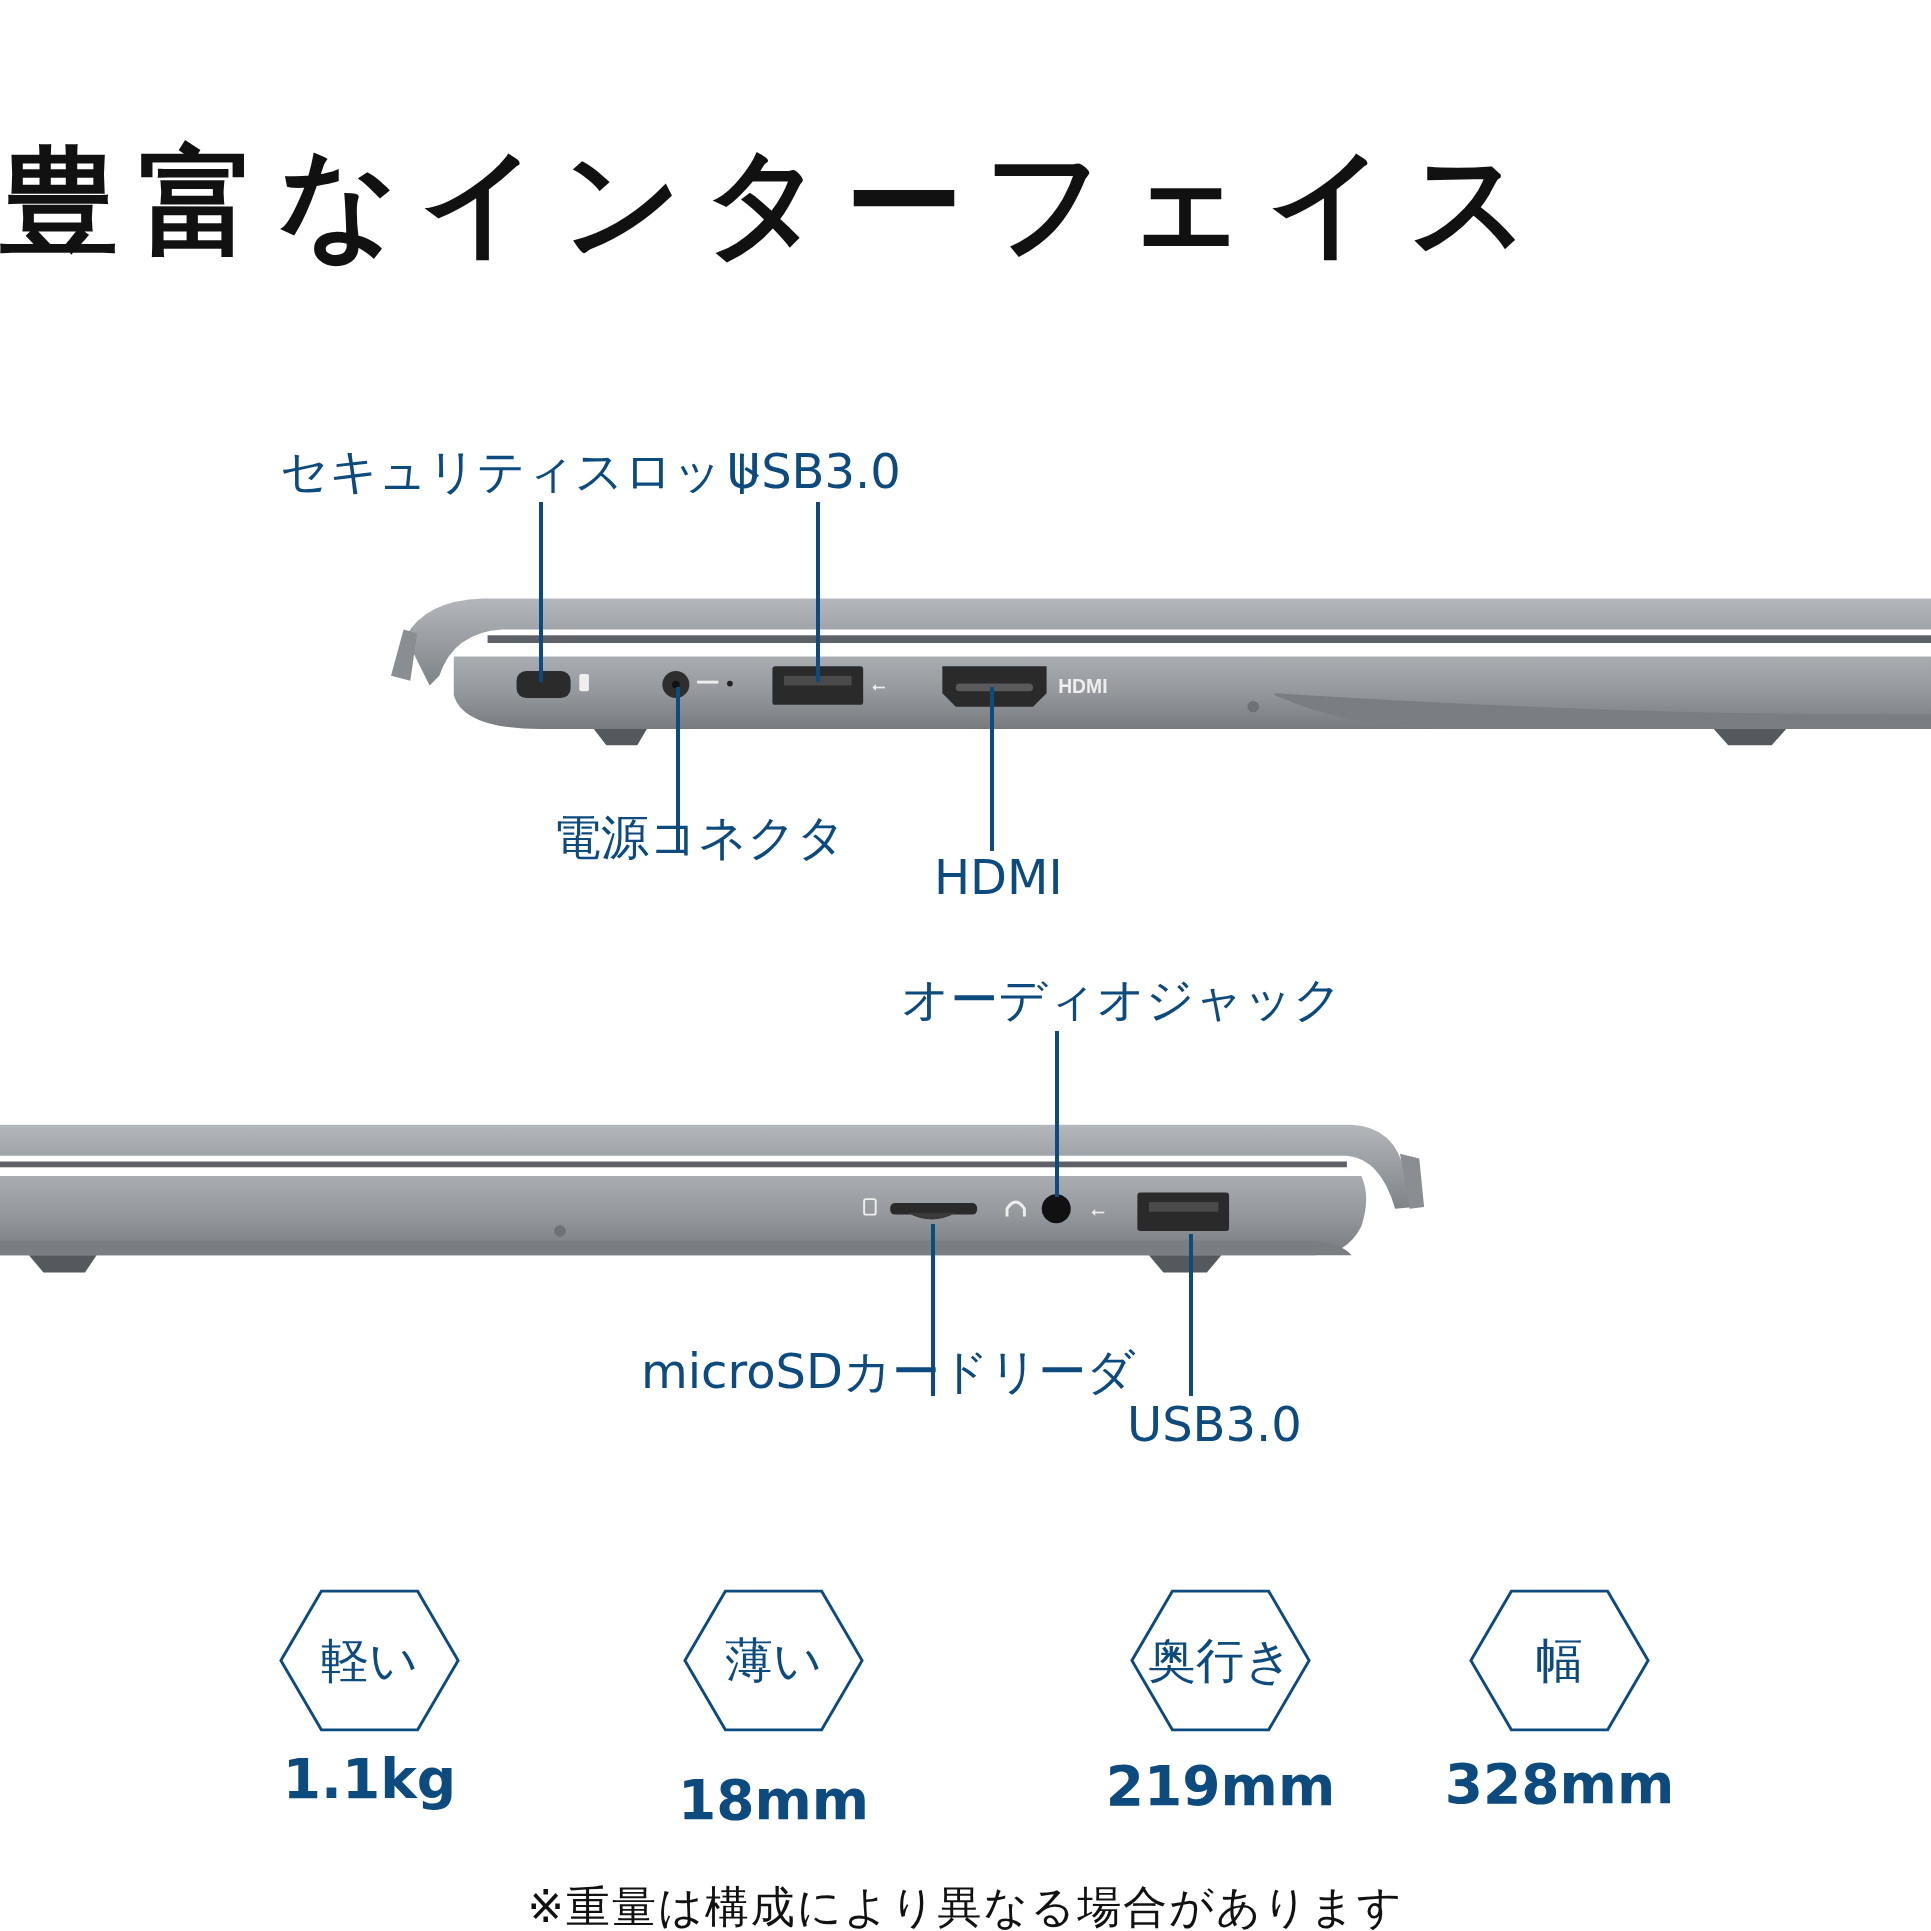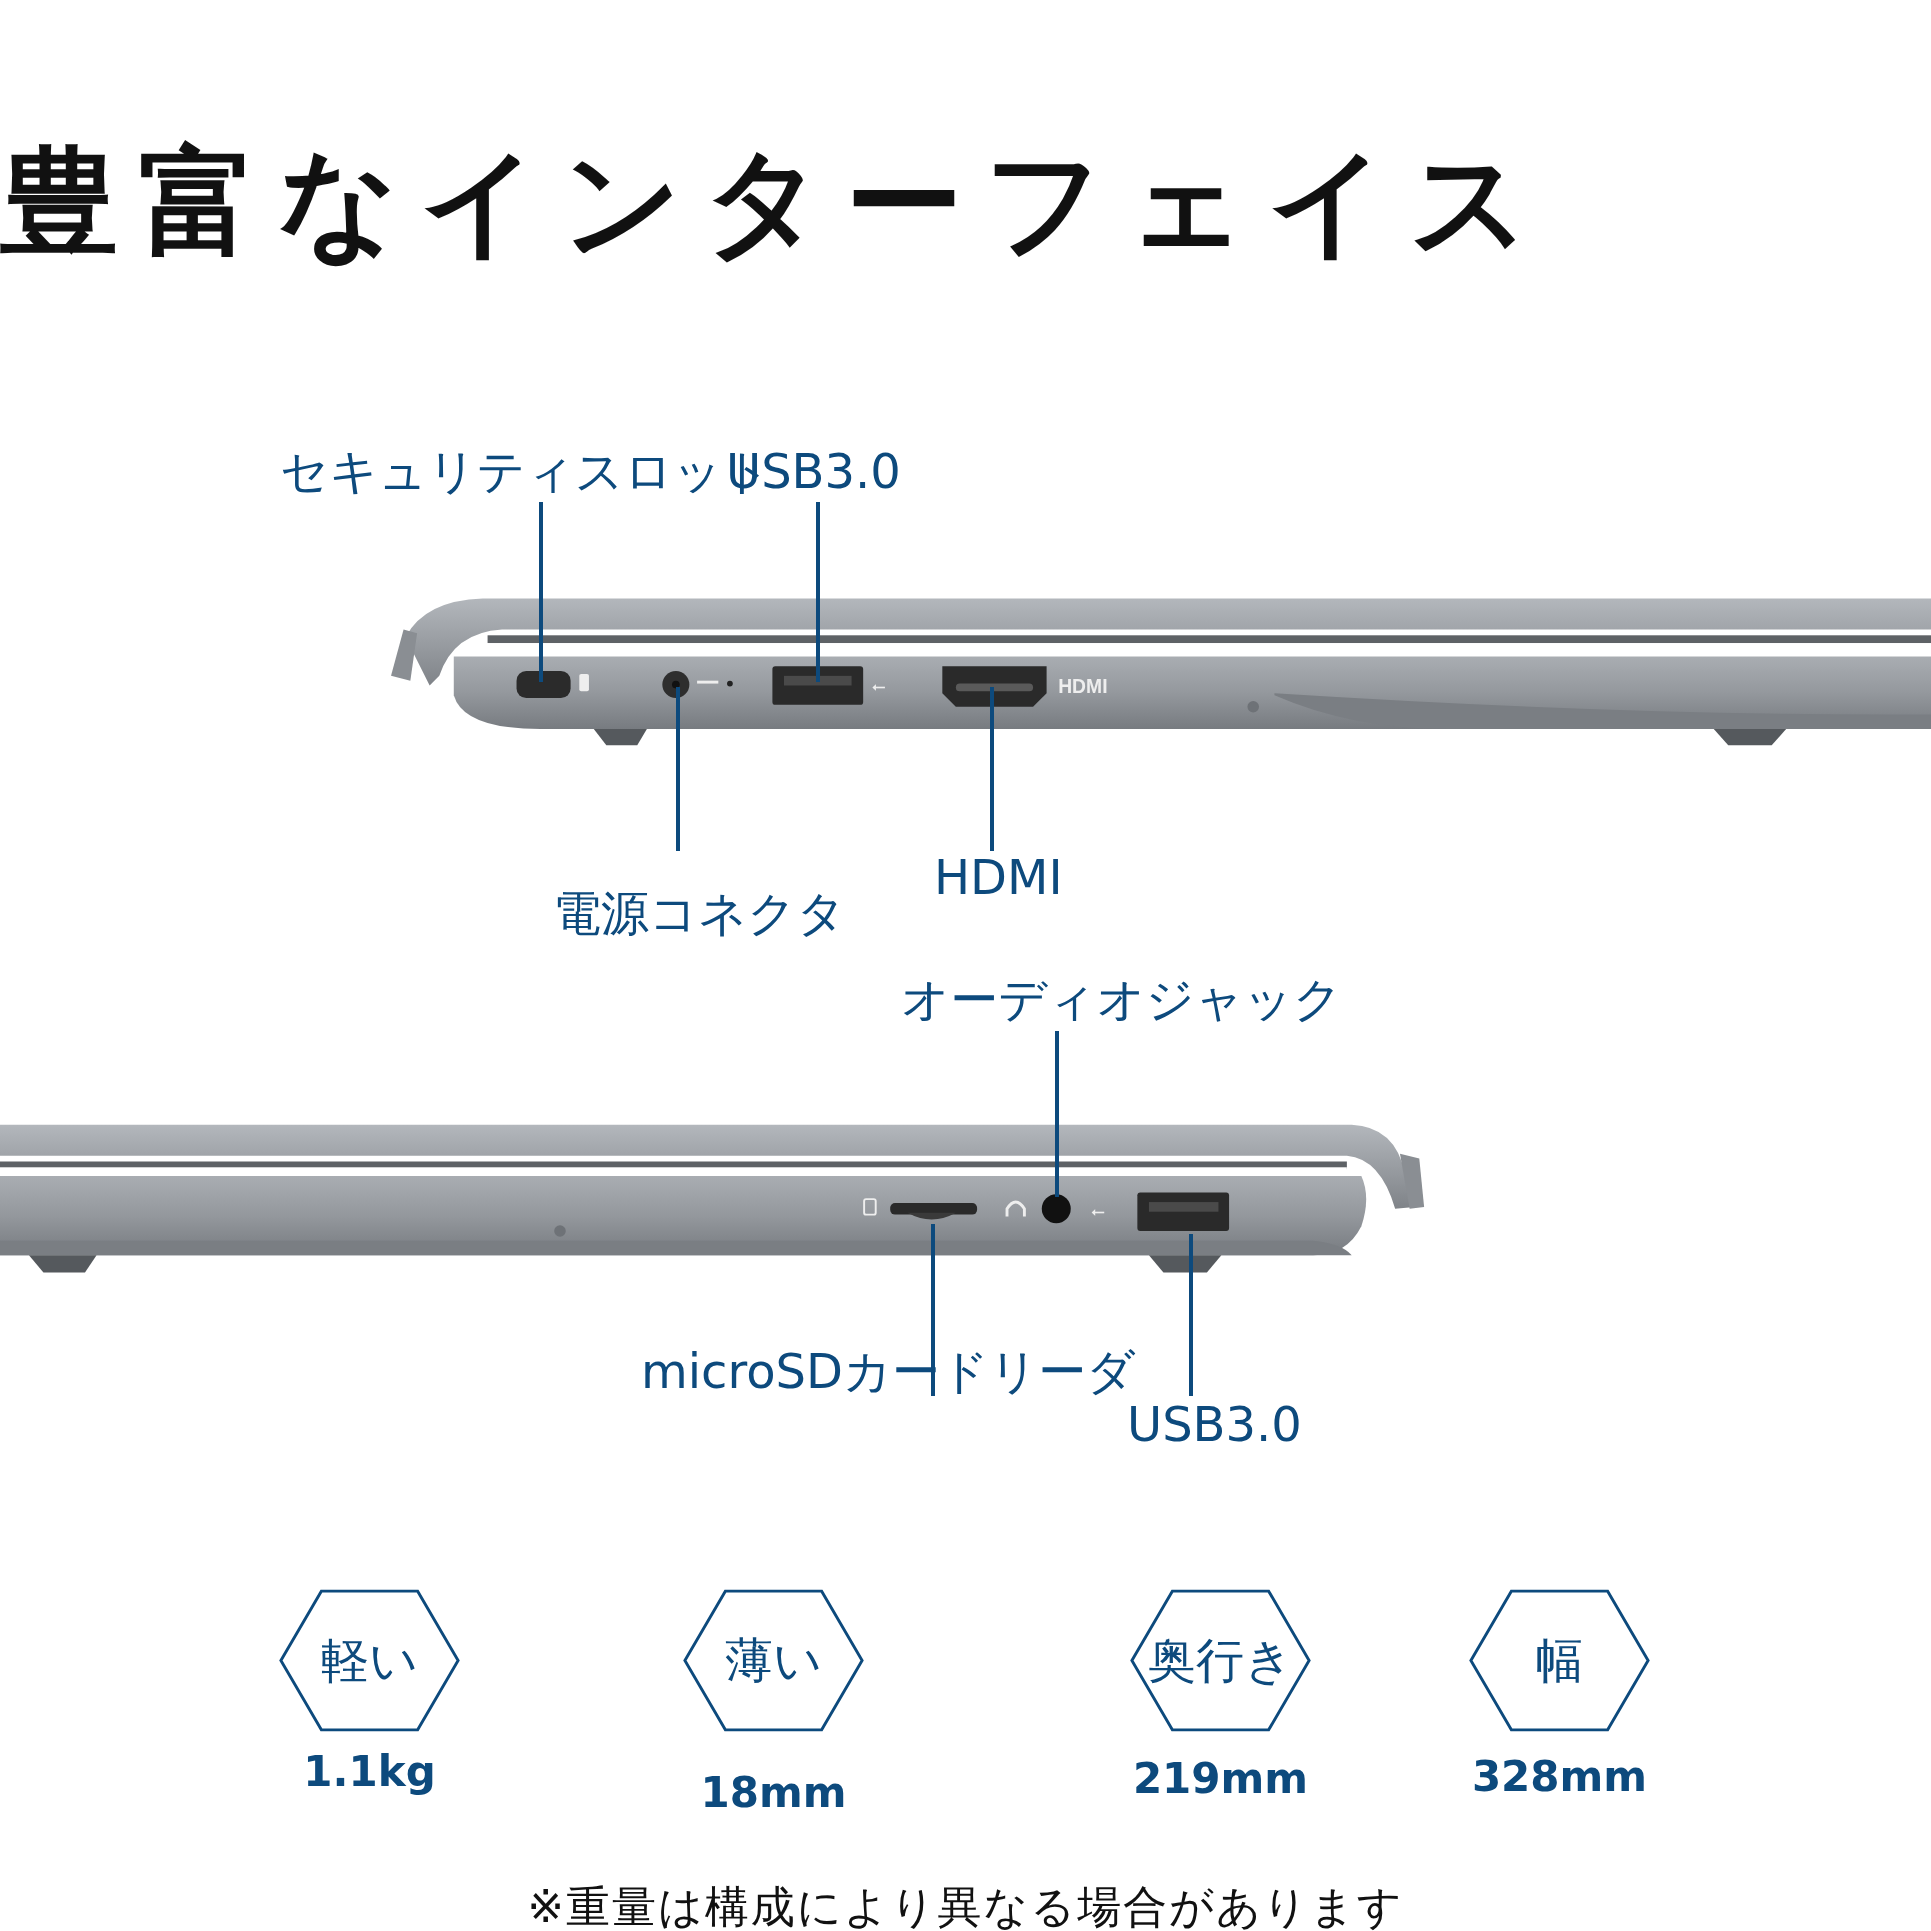--- a/index.html
+++ b/index.html
@@ -3,21 +3,21 @@
 <meta charset="utf-8">
 <style>
   html, body { margin:0; padding:0; background:#ffffff; }
   body { width:1931px; height:1931px; position:relative; overflow:hidden;
          font-family:"DejaVu Sans", "Liberation Sans", sans-serif; }
   .abs { position:absolute; }
   .title { left:0; width:1931px; top:135px; font-size:118px;
            letter-spacing:21px; color:#111; font-weight:bold; line-height:135px; }
   .label { color:#0d4a7d; font-size:48px; line-height:58px; white-space:nowrap; }
   .vline { background:#0d4a7d; width:3.9px; }
-  .spec-val { color:#0d4a7d; font-size:42px; font-weight:bold; text-align:center; width:251px; }
+  .spec-val { color:#0d4a7d; font-size:55px; font-weight:bold; text-align:center; width:251px; }
   .hex-wrap { width:183px; height:145px; }
   .hex-text { position:absolute; left:0; top:0; width:183px; height:145px; display:flex;
               align-items:center; justify-content:center; color:#0d4a7d; font-size:48px; font-weight:normal; }
   .note { left:0; width:1931px; top:1878px; text-align:center; font-size:44px; color:#111; letter-spacing:1.9px; }
   svg { position:absolute; }
 </style>
 </head>
 <body>
 
 <div class="abs title">豊富なインターフェイス</div>
@@ -66,21 +66,21 @@
     <circle cx="1298" cy="732" r="6" fill="#6e7277"></circle>
   </svg>
 
   <div class="abs label" style="left:280px;top:442px;">セキュリティスロット</div>
   <div class="abs label" style="left:726px;top:442px;">USB3.0</div>
   <div class="abs vline" style="left:539px;top:502px;height:180px;"></div>
   <div class="abs vline" style="left:816px;top:502px;height:180px;"></div>
 
   <div class="abs vline" style="left:676px;top:687px;height:164px;"></div>
   <div class="abs vline" style="left:990px;top:687px;height:164px;"></div>
-  <div class="abs label" style="left:553px;top:884px;">電源コネクタ</div>
+  <div class="abs label" style="left:553px;top:808px;">電源コネクタ</div>
   <div class="abs label" style="left:934px;top:848px;">HDMI</div>
 </div>
 
 <div>
   <svg width="1931" height="1931" style="left:0;top:0;" viewBox="0 0 2000 2000">
     <defs>
       <linearGradient id="lidG2" x1="0" y1="0" x2="0" y2="1">
         <stop offset="0" stop-color="#b3b7bc"></stop>
           <stop offset="1" stop-color="#7f8388"></stop>
       </linearGradient>

